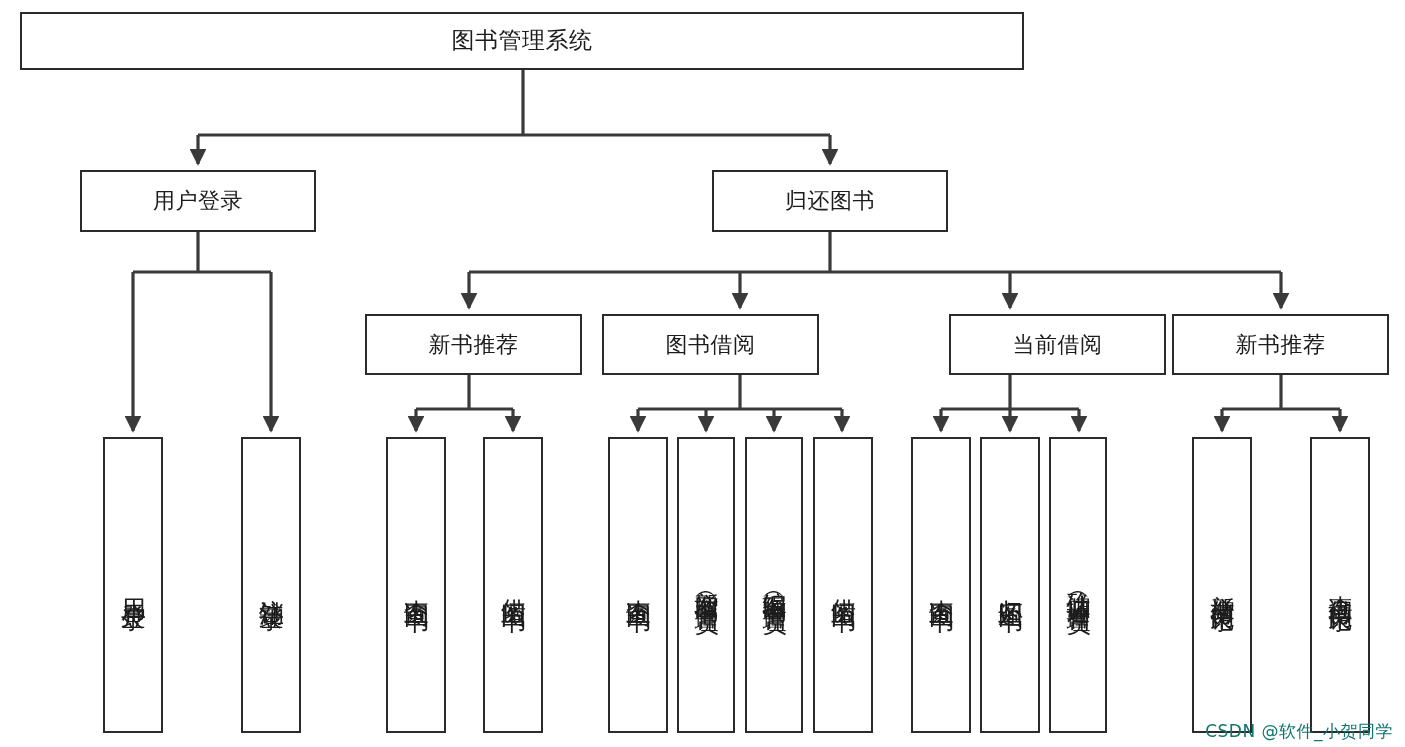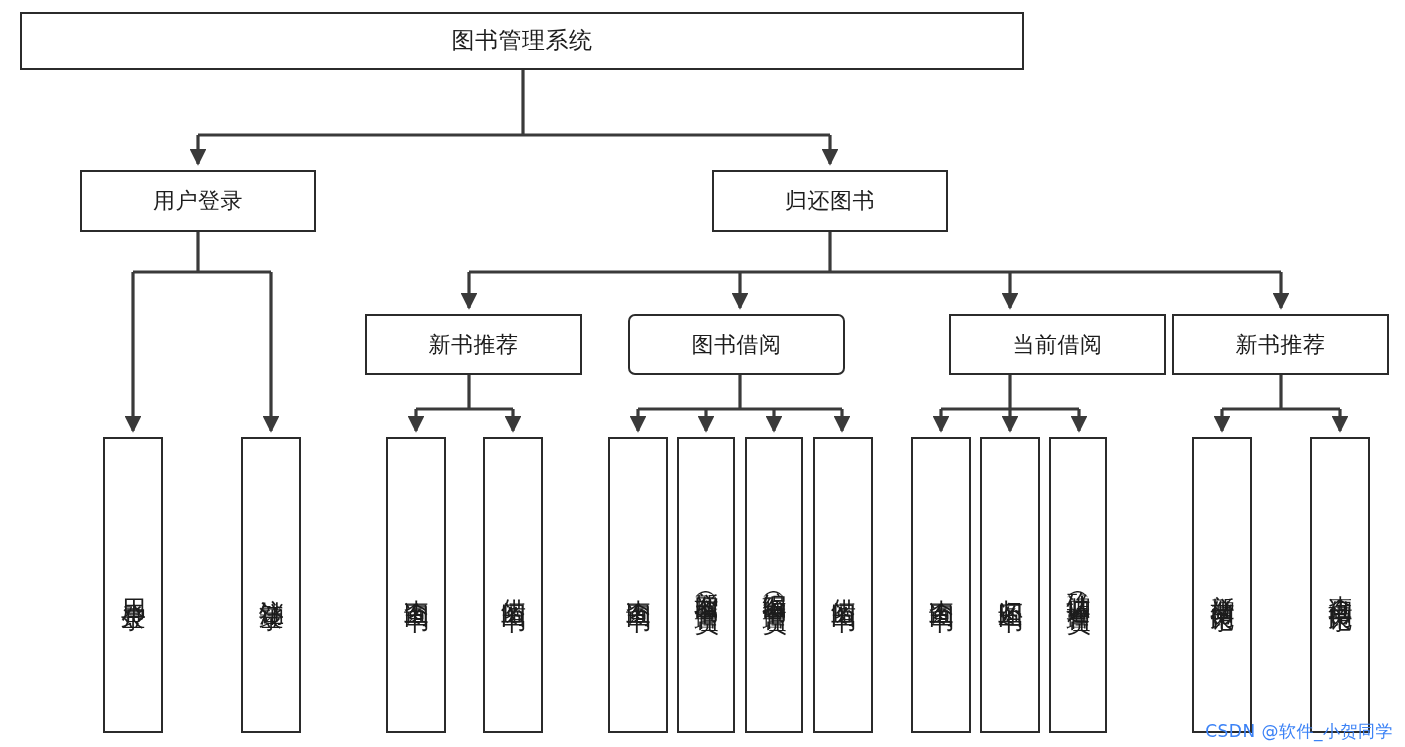--- a/index.html
+++ b/index.html
@@ -82,21 +82,21 @@
   }
   .node.leaf.tall .node-label {
     font-size: 24px;
   }
   
   #watermark {
     position: absolute;
     right: 12px;
     bottom: 4px;
     font-size: 17px;
-    color: #3b82f6;
+    color: #0f766e;
     letter-spacing: 0.5px;
     z-index: 5;
     white-space: nowrap;
   }
 </style>
 </head>
 <body>
 
 <div id="diagram-root">
 
@@ -157,21 +157,21 @@
   <div class="node tier2" style="left:80px; width:236px;">
     <span class="node-label">用户登录</span>
   </div>
   <div class="node tier2" style="left:712px; width:236px;">
     <span class="node-label">归还图书</span>
   </div>
 
   <div class="node tier3" style="left:365px; width:217px;">
     <span class="node-label">新书推荐</span>
   </div>
-  <div class="node tier3" style="left:628px; width:217px;border-radius:7px;">
+  <div class="node tier3" style="left:602px; width:217px;">
     <span class="node-label">图书借阅</span>
   </div>
   <div class="node tier3" style="left:901px; width:217px;margin-left:48px;">
     <span class="node-label">当前借阅</span>
   </div>
   <div class="node tier3" style="left:1172px; width:217px;">
     <span class="node-label">新书推荐</span>
   </div>
 
   <div class="node leaf" style="left:103px; width:60px;">

